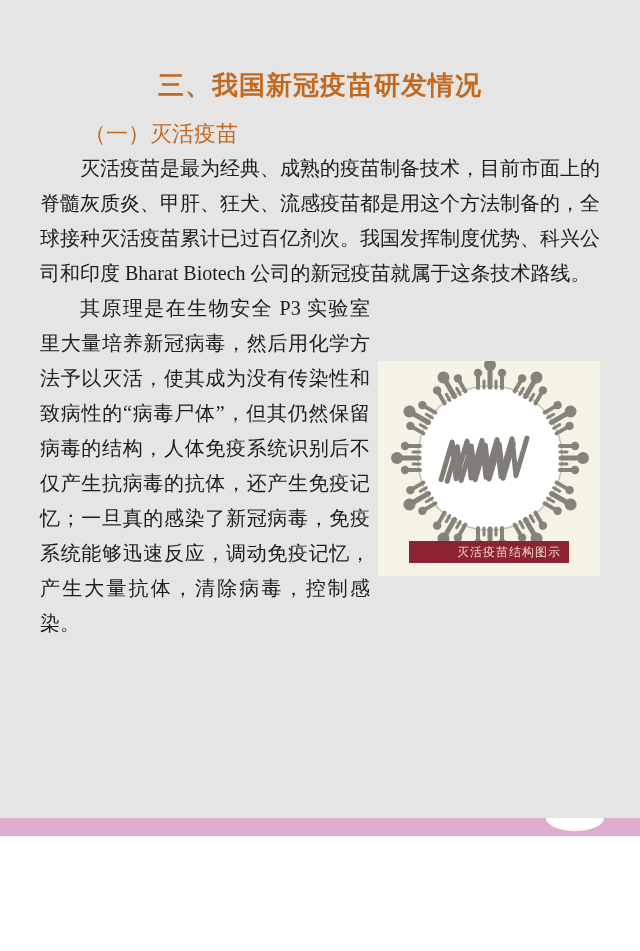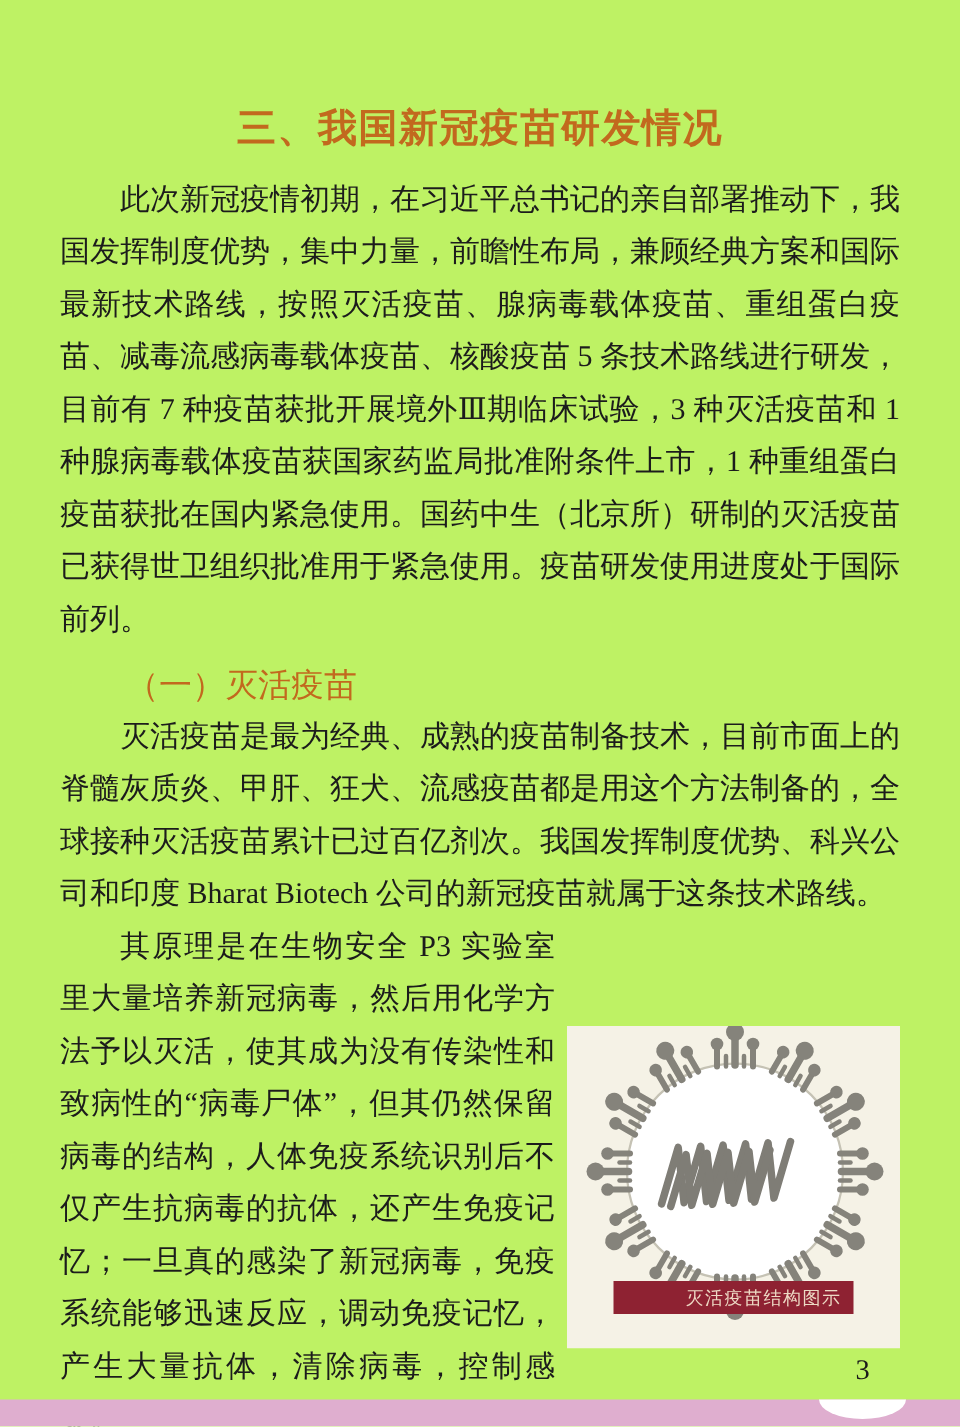--- a/index.html
+++ b/index.html
@@ -5,22 +5,22 @@
   :root{
     --accent:#C2691E;
     --caption-bg:#8E2232;
     --caption-text:#EDD9C4;
     --footer-bar:#DFAECF;
   }
   *{margin:0;padding:0;box-sizing:border-box;}
   html,body{background:#ffffff;}
   .page{
     position:relative;
-    width:640px;height:951px;
-    background:#bef264;
+    width:640px;height:836px;
+    background:#e5e5e5;
     overflow:hidden;
     font-family:"Liberation Serif","DejaVu Serif",serif;
   }
   .content{
     padding:70px 40px 0 40px;
   }
   .title{
     font-family:"Liberation Sans","DejaVu Sans",sans-serif;
     font-size:26px;
     font-weight:700;
@@ -50,21 +50,21 @@
     width:222px;
     height:215px;
     margin:70px 0 0 8px;
     position:relative;
     display:block;
   }
   .figure svg{display:block;}
   .figure-caption{
     position:absolute;
     left:50%;
-    bottom:23px;
+    bottom:13px;
     transform:translateX(-50%);
     background:var(--caption-bg);
     color:var(--caption-text);
     font-family:"Liberation Sans","DejaVu Sans",sans-serif;
     font-size:12px;
     line-height:1;
     padding:5px 8px;
     letter-spacing:1px;
     white-space:nowrap;
   }
@@ -96,21 +96,20 @@
   }
 </style>
 </head>
 <body>
 
 <div class="page">
   <div class="content">
 
     <h1 class="title">三、我国新冠疫苗研发情况</h1>
 
-    <p class="body-para">此次新冠疫情初期，在习近平总书记的亲自部署推动下，我国发挥制度优势，集中力量，前瞻性布局，兼顾经典方案和国际最新技术路线，按照灭活疫苗、腺病毒载体疫苗、重组蛋白疫苗、减毒流感病毒载体疫苗、核酸疫苗 5 条技术路线进行研发，目前有 7 种疫苗获批开展境外Ⅲ期临床试验，3 种灭活疫苗和 1 种腺病毒载体疫苗获国家药监局批准附条件上市，1 种重组蛋白疫苗获批在国内紧急使用。国药中生（北京所）研制的灭活疫苗已获得世卫组织批准用于紧急使用。疫苗研发使用进度处于国际前列。</p>
 
     <h2 class="sub-heading">（一）灭活疫苗</h2>
 
     <p class="body-para">灭活疫苗是最为经典、成熟的疫苗制备技术，目前市面上的脊髓灰质炎、甲肝、狂犬、流感疫苗都是用这个方法制备的，全球接种灭活疫苗累计已过百亿剂次。我国发挥制度优势、科兴公司和印度 Bharat Biotech 公司的新冠疫苗就属于这条技术路线。</p>
 
     <p class="body-para">
       <span class="figure">
         <svg width="222" height="215" viewBox="0 0 222 215" xmlns="http://www.w3.org/2000/svg">
           <rect x="0" y="0" width="222" height="215" fill="#F5F2E6"></rect>
           <g transform="translate(112,97)">

